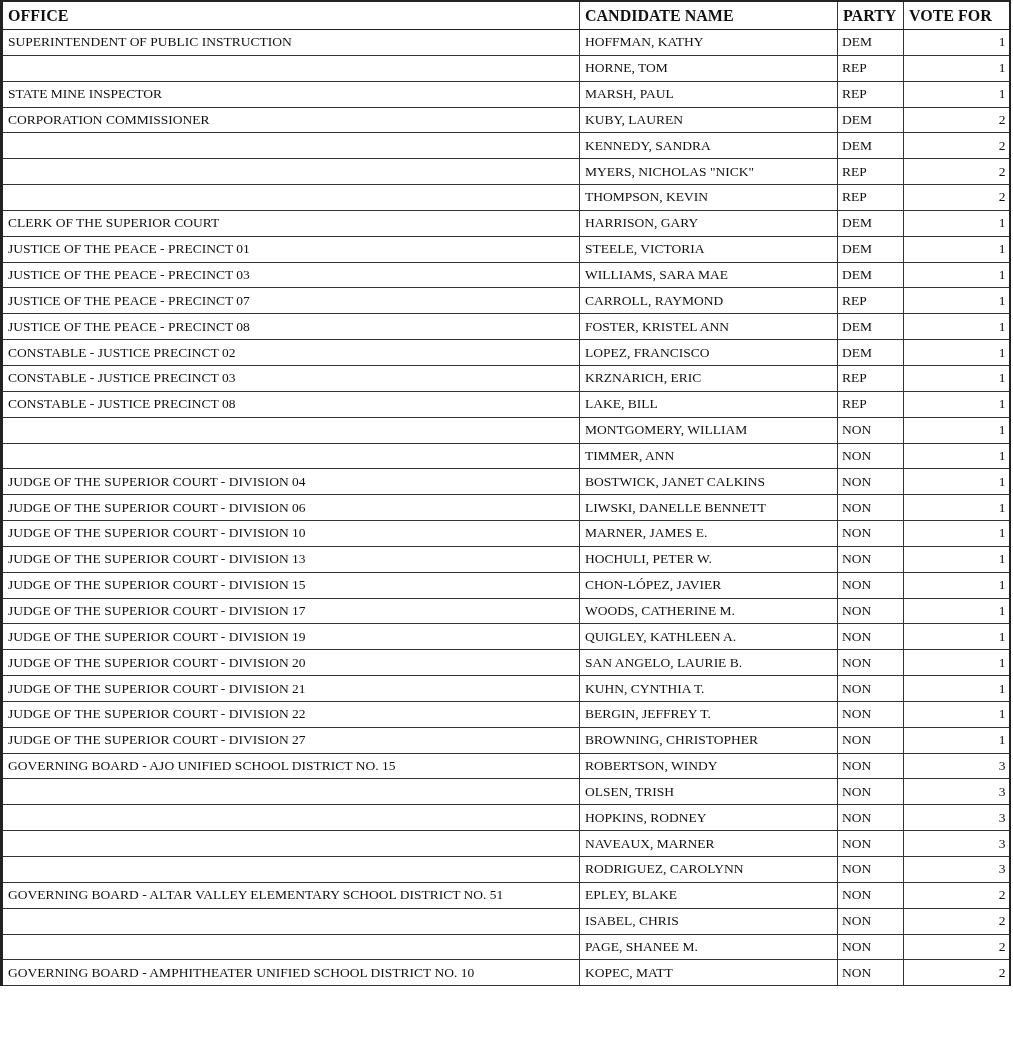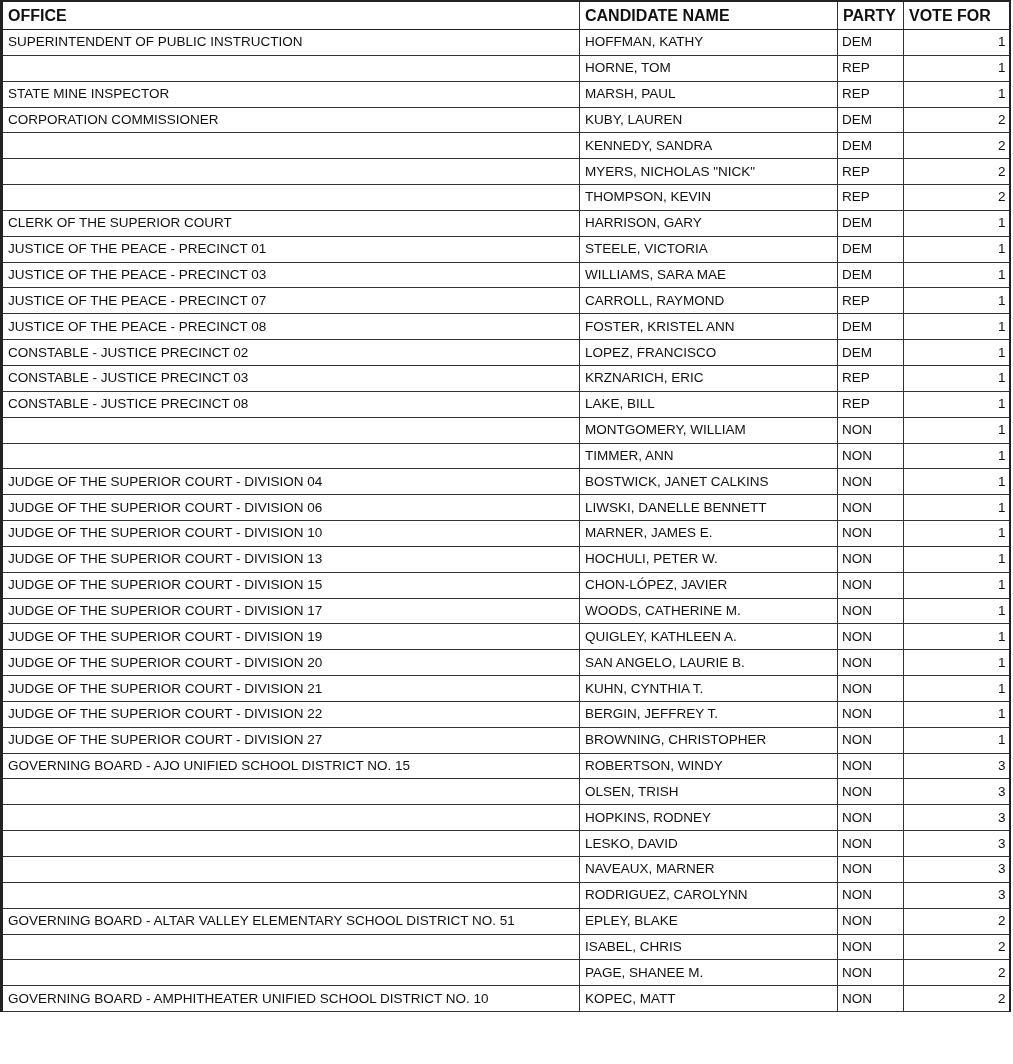--- a/index.html
+++ b/index.html
@@ -1,21 +1,21 @@
 <!DOCTYPE html>
 <html><head>
 <meta charset="utf-8">
 <style>
   html, body { margin: 0; padding: 0; background: #ffffff; }
   body { width: 1013px; height: 1064px; overflow: hidden; position: relative; }
   .sheet {
     position: absolute; left: 0; top: 0;
     border-collapse: collapse;
     table-layout: fixed;
-    font-family: Liberation Sans, sans-serif;
+    font-family: Liberation Serif, serif;
     font-size: 13.5px;
     color: #111;
     border-left: 3px solid #222;
     border-top: 2px solid #222;
     border-right: 2px solid #222;
   }
   .sheet col.c-office { width: 578px; }
   .sheet col.c-cand { width: 258px; }
   .sheet col.c-party { width: 66px; }
   .sheet col.c-vote { width: 106px; }
@@ -240,26 +240,20 @@
         <td class="vote">3</td>
       </tr>
       <tr>
         <td></td>
         <td>HOPKINS, RODNEY</td>
         <td class="party">NON</td>
         <td class="vote">3</td>
       </tr>
       <tr>
         <td></td>
-        <td>LESKO, DAVID</td>
-        <td class="party">NON</td>
-        <td class="vote">3</td>
-      </tr>
-      <tr>
-        <td></td>
         <td>NAVEAUX, MARNER</td>
         <td class="party">NON</td>
         <td class="vote">3</td>
       </tr>
       <tr>
         <td></td>
         <td>RODRIGUEZ, CAROLYNN</td>
         <td class="party">NON</td>
         <td class="vote">3</td>
       </tr>

